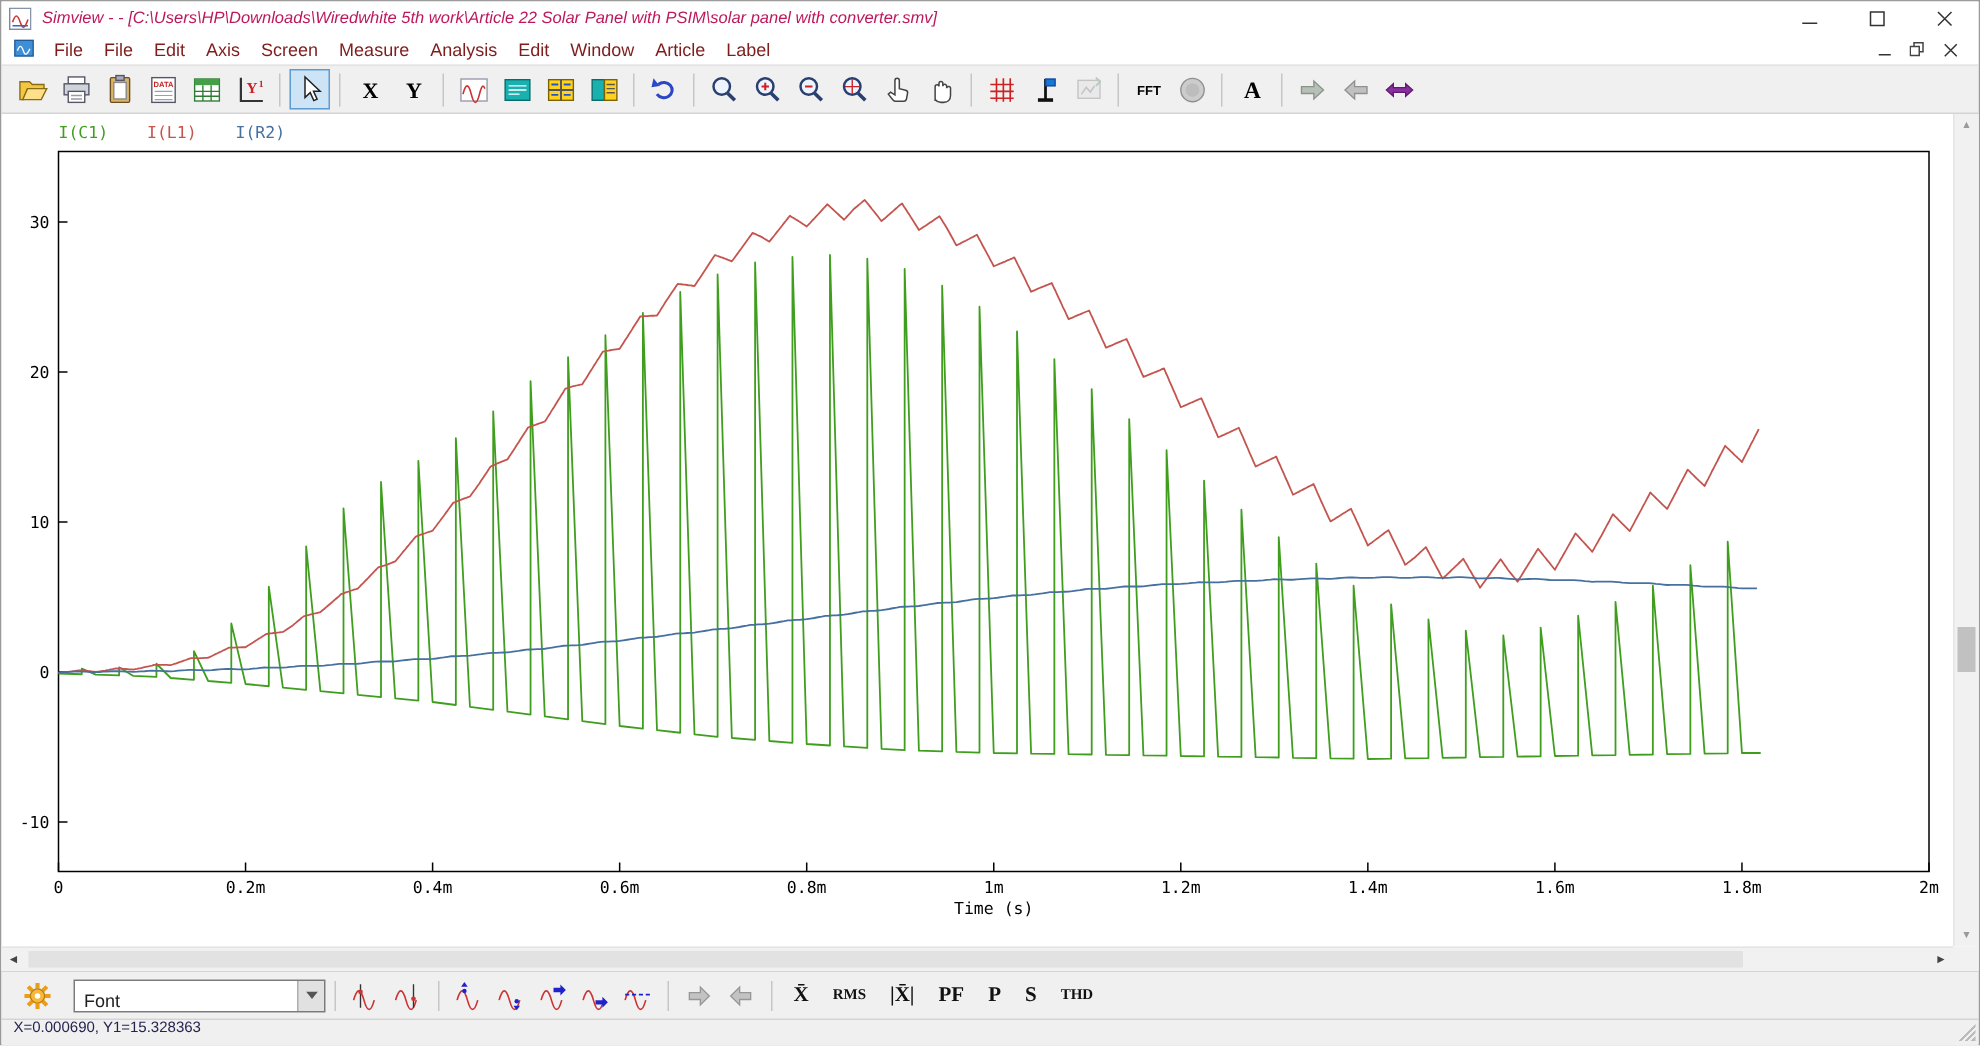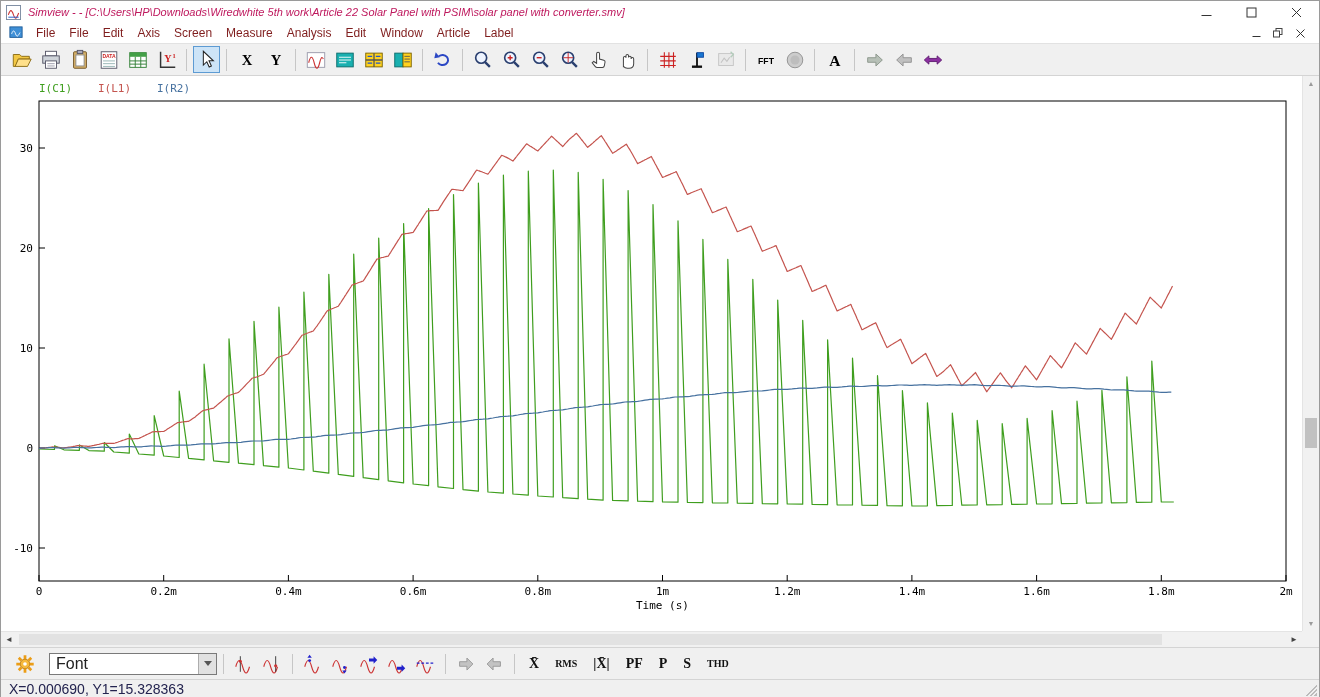--- a/index.html
+++ b/index.html
@@ -43,30 +43,30 @@
   .harrow{position:absolute;top:0;width:16px;height:15px;display:flex;align-items:center;justify-content:center;font-size:8px;color:#444;}
   .harrow.left{left:0;} .harrow.right{right:0;}
   .hthumb{position:absolute;top:2px;height:11px;left:18px;right:140px;background:#e2e2e2;}
   .scroll-corner{position:absolute;right:0;bottom:0;width:17px;height:16px;background:#f1f1f1;}
 
   
   .bottom-toolbar{height:32px;background:#f0f0f0;border-top:1px solid #d4d4d4;display:flex;align-items:center;padding-left:10px;box-sizing:border-box;flex:0 0 auto;}
   .bb-icon{width:26px;height:26px;display:flex;align-items:center;justify-content:center;margin:0 1px;}
   .bb-icon svg{width:22px;height:22px;}
   .gear-box{width:28px;height:26px;display:flex;align-items:center;justify-content:center;margin-right:10px;}
-  .font-combo{width:168px;height:22px;background:#fff;border:1px solid #7a7a7a;display:flex;align-items:center;font-size:16px;padding-left:6px;box-sizing:border-box;}
+  .font-combo{width:168px;height:22px;background:#fff;border:1px solid #7a7a7a;display:flex;align-items:flex-end;font-size:12px;padding-left:6px;box-sizing:border-box;}
   .combo-value{color:#222;font-style:normal;}
   .combo-btn{margin-left:auto;width:17px;height:20px;background:#e1e1e1;border-left:1px solid #adadad;display:flex;align-items:center;justify-content:center;}
   .bb-sep{width:1px;height:20px;background:#c6c6c6;margin:0 6px;}
   .bt-btn{font-weight:bold;font-size:14px;color:#111;padding:0 8px;height:26px;display:flex;align-items:center;font-family:"Liberation Serif",serif;}
   .bt-btn.small{font-size:10px;font-family:Liberation Serif, serif;}
 
   
-  .statusbar{height:19px;background:#f0f0f0;border-top:1px solid #d4d4d4;display:flex;align-items:center;
-             font-size:14px;color:#23234f;padding-left:8px;box-sizing:border-box;flex:0 0 auto;}
+  .statusbar{height:19px;background:#f0f0f0;border-top:1px solid #d4d4d4;display:flex;
+             font-size:10px;color:#23234f;padding-left:8px;box-sizing:border-box;flex:0 0 auto;}
   .resize-grip{margin-left:auto;margin-right:2px;width:14px;height:14px;
     background:linear-gradient(135deg,transparent 60%,#bbb 60%,#bbb 66%,transparent 66%,transparent 74%,#bbb 74%,#bbb 80%,transparent 80%,transparent 88%,#bbb 88%);}
 </style>
 </head>
 <body>
 
 <div class="window">
 
   <div class="titlebar">
     <div class="title-icon">

